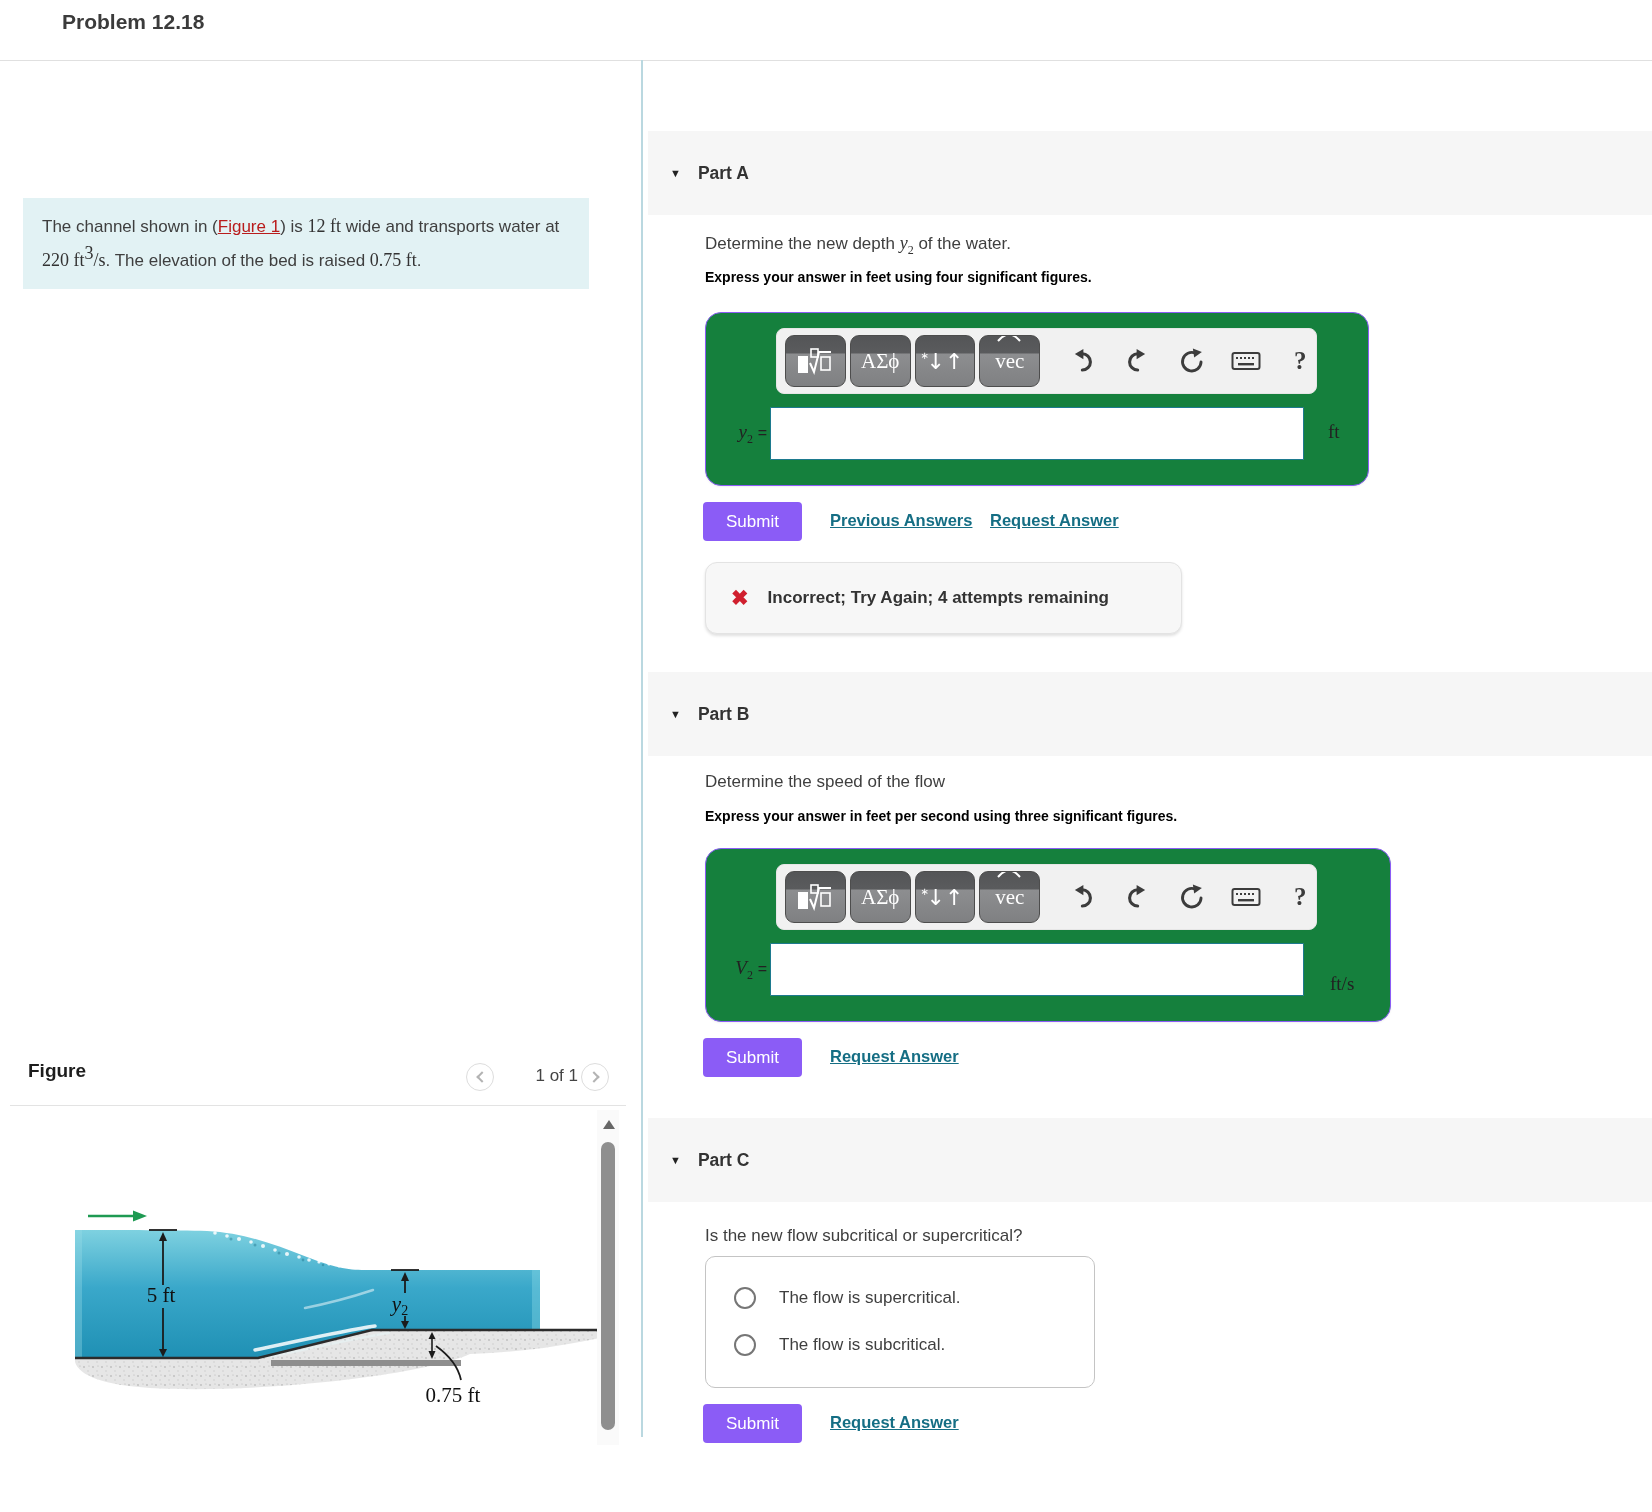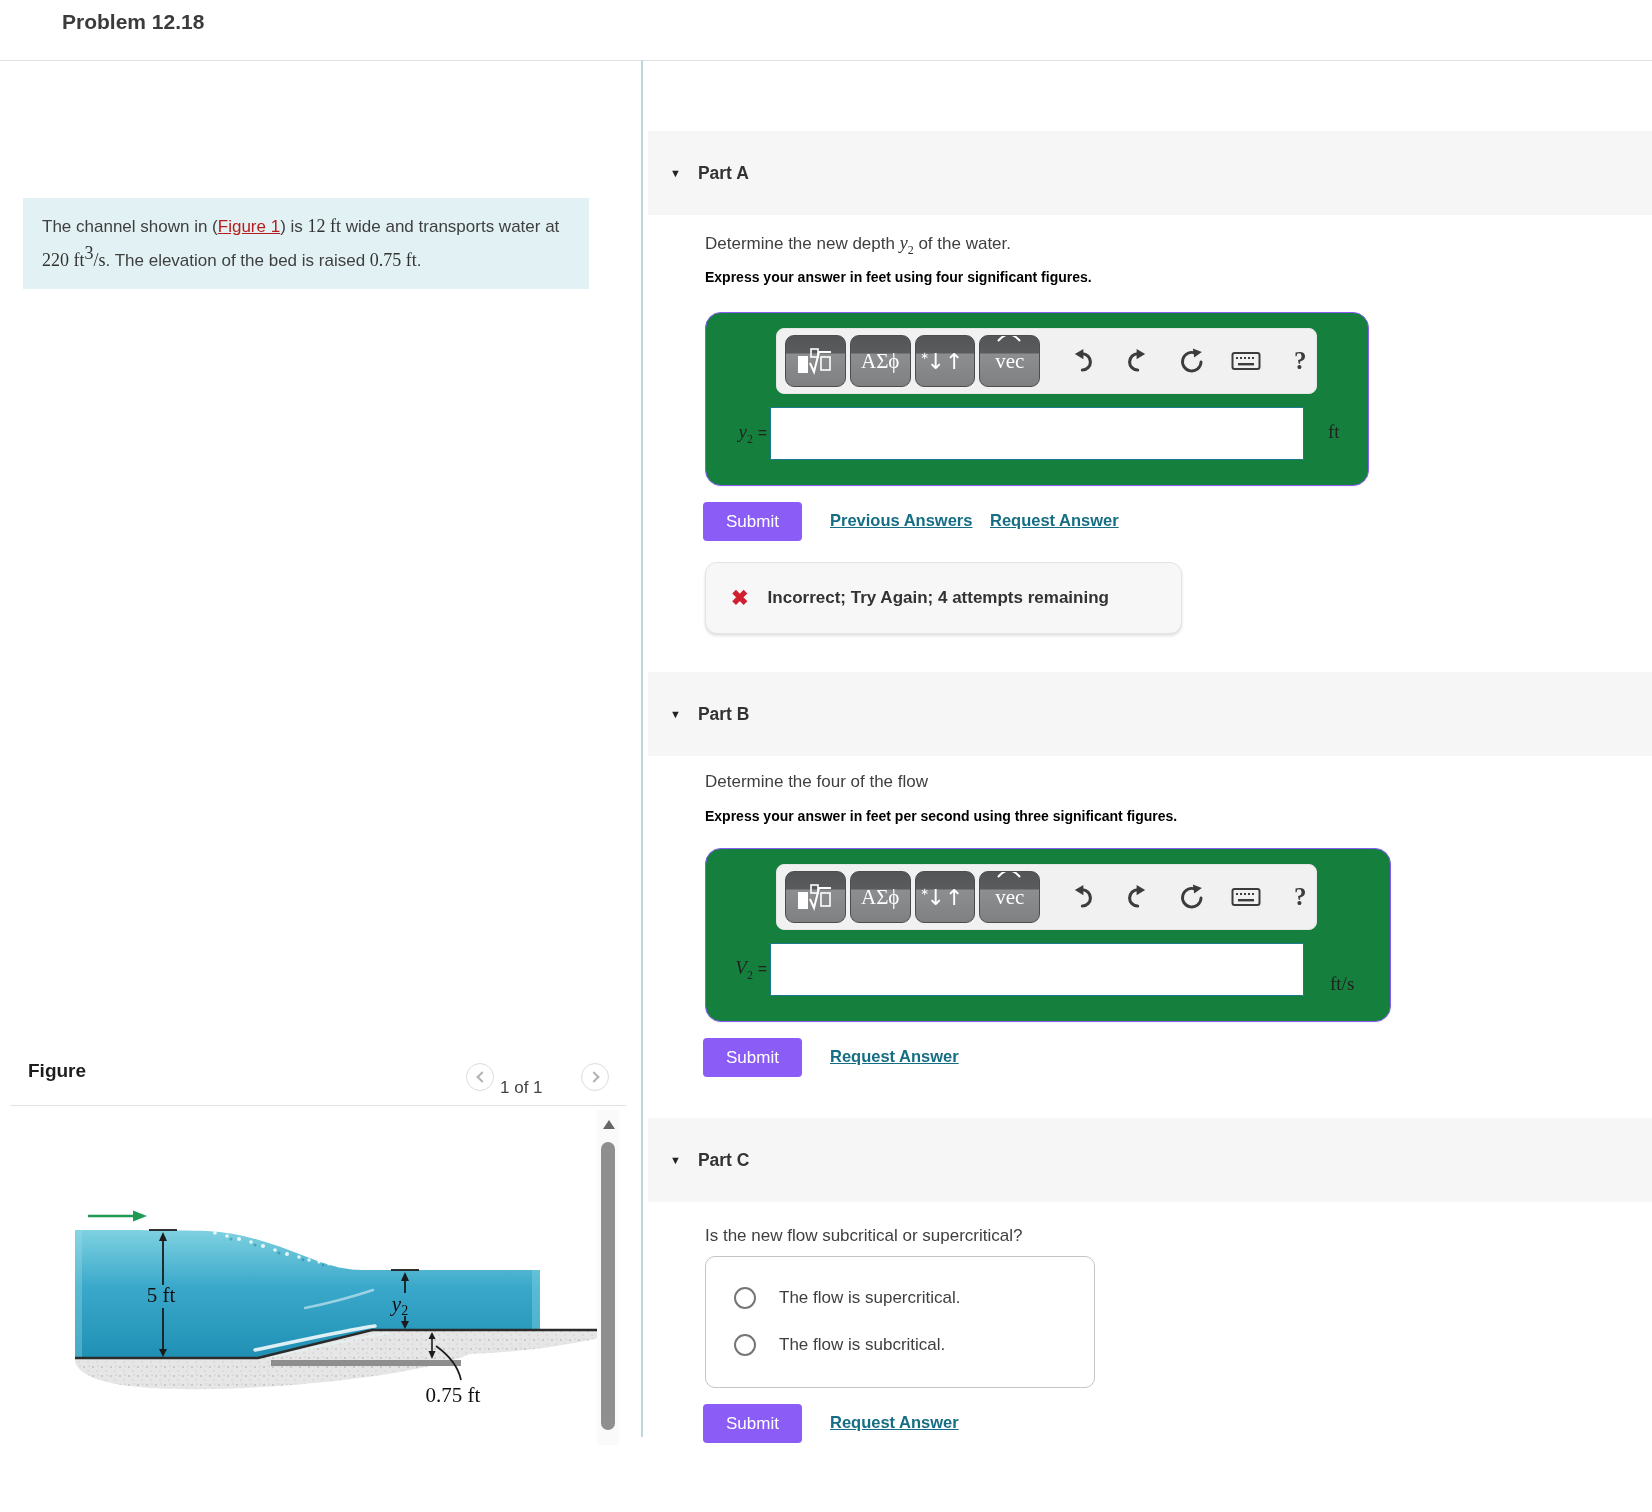--- a/index.html
+++ b/index.html
@@ -24,21 +24,21 @@
   .mser { font-family:"Liberation Serif", serif; font-size:18px; color:#333; }
 
   .figure-label { left:28px; top:1060px; font-size:19px; font-weight:700; color:#1d1d1d; }
   .nav-circle {
     width:28px; height:28px; border:1px solid #ddd; border-radius:50%;
     display:flex; align-items:center; justify-content:center; background:#fff; cursor:pointer;
   }
   .chev { display:inline-block; width:8px; height:8px; border-left:2px solid #b3b3b3; border-bottom:2px solid #b3b3b3; }
   .chev.left  { transform:rotate(45deg); margin-left:3px; }
   .chev.right { transform:rotate(225deg); margin-right:3px; }
-  .fig-nav-text { left:500px; top:1066px; width:78px; text-align:left; font-size:17px; color:#444;margin-top:12px; }
+  .fig-nav-text { left:500px; top:1066px; width:78px; text-align:right; font-size:17px; color:#444; }
   .figure-rule { left:10px; top:1105px; width:616px; height:1px; background:#e3e3e3; }
 
   .figure-svg { left:55px; top:1130px; width:560px; height:292px; }
 
   .fig-scroll-track { left:597px; top:1110px; width:22px; height:335px; background:#fafafa; }
   .fig-scroll-up {
     left:603px; top:1120px; width:0; height:0;
     border-left:6px solid transparent; border-right:6px solid transparent; border-bottom:9px solid #676767;
   }
   .fig-scroll-thumb { left:601px; top:1142px; width:14px; height:288px; background:#8f8f8f; border-radius:7px; }
@@ -297,21 +297,21 @@
 <div class="abs feedback-box" style="top:562px;">
   <span class="fx">✖</span>
   <span class="ftext">Incorrect; Try Again; 4 attempts remaining</span>
 </div>
 
 <div class="abs part-header" style="top:672px;">
   <span class="tri">▼</span>
   <span class="plabel">Part B</span>
 </div>
 
-<div class="abs qtext" style="left:705px; top:772px;">Determine the four of the flow</div>
+<div class="abs qtext" style="left:705px; top:772px;">Determine the speed of the flow</div>
 <div class="abs instr" style="left:705px; top:808px;">Express your answer in feet per second using three significant figures.</div>
 
 <div class="abs answer-module" style="left:705px; top:848px; width:686px; height:174px;">
   <div class="eq-toolbar">
     <div class="tb-btn">
       <svg width="40" height="30" viewBox="0 0 40 30">
         <rect x="3" y="10" width="10" height="17" fill="#fff"></rect>
         <rect x="16" y="3" width="7" height="8" fill="none" stroke="#fff" stroke-width="1.6"></rect>
         <path d="M15 17 L19 26 L24 6 L36 6" fill="none" stroke="#fff" stroke-width="2"></path>
         <rect x="26" y="11" width="9" height="13" fill="none" stroke="#fff" stroke-width="1.6"></rect>

